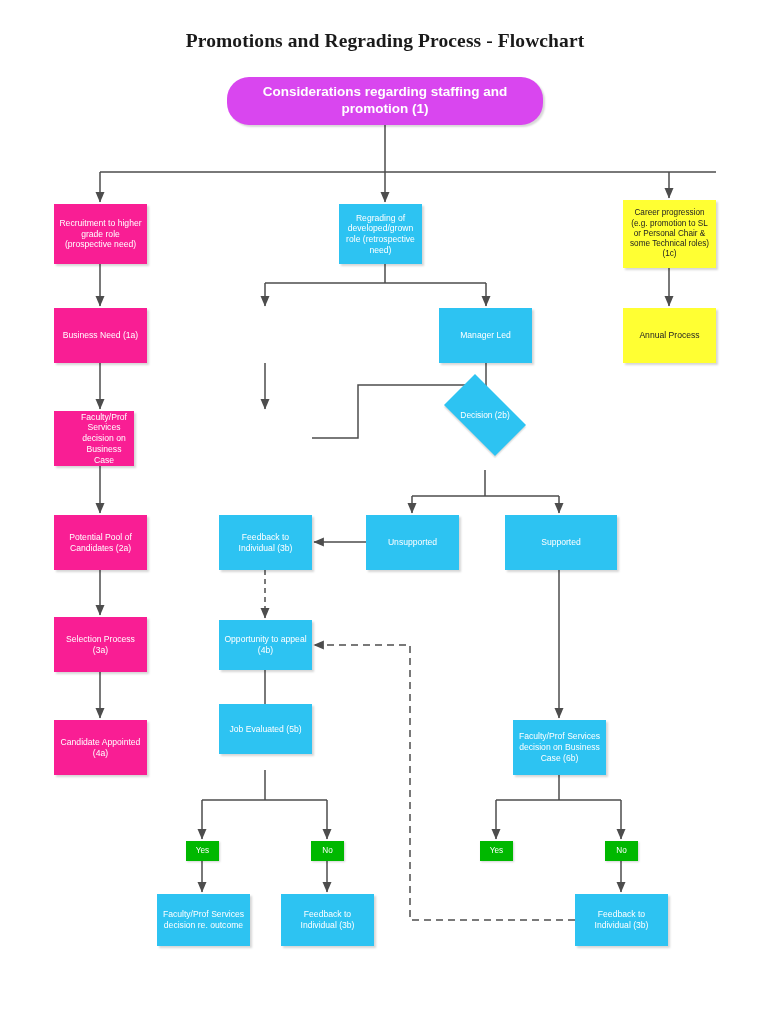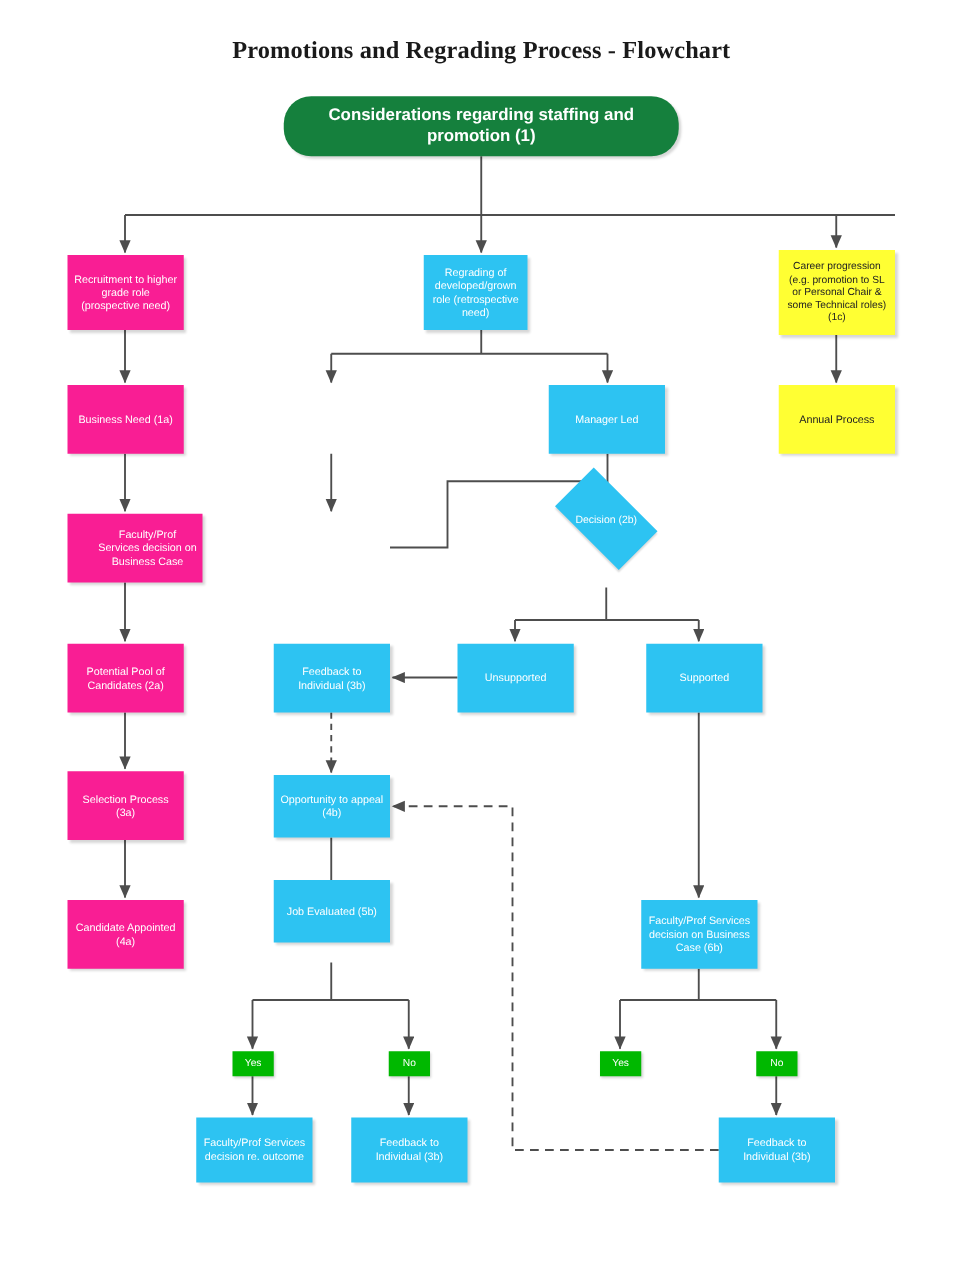--- a/index.html
+++ b/index.html
@@ -17,21 +17,21 @@
 
   .node{
     position:absolute;box-sizing:border-box;
     display:flex;align-items:center;justify-content:center;
     text-align:center;line-height:1.25;
     padding:2px 4px;
     box-shadow:2px 2px 2px rgba(0,0,0,0.16);
   }
   .node span{display:block;width:100%;}
 
-  .n-purple{background:#15803d;color:#ffffff;font-weight:bold;font-size:13.5px;border-radius:22px;}
+  .n-purple{background:#d946ef;color:#ffffff;font-weight:bold;font-size:13.5px;border-radius:22px;}
   .n-pink{background:#f91e94;color:#ffffff;font-size:8.6px;}
   .n-cyan{background:#2dc3f2;color:#ffffff;font-size:8.6px;}
   .n-yellow{background:#ffff33;color:#222222;font-size:8.6px;}
   .n-green{background:#00b800;color:#ffffff;font-size:8.2px;
            box-shadow:1px 1px 2px rgba(0,0,0,0.18);}
 
   .diamond{
     position:absolute;box-sizing:border-box;
     display:flex;align-items:center;justify-content:center;
   }
@@ -142,21 +142,21 @@
 
 
   <div class="node n-cyan" style="left:439px;top:308px;width:93px;height:55px;">
     <span>Manager Led</span>
   </div>
 
   <div class="node n-yellow" style="left:623px;top:308px;width:93px;height:55px;">
     <span>Annual Process</span>
   </div>
 
-  <div class="node n-pink" style="left:54px;top:411px;width:108px;height:55px;padding-left:24px;">
+  <div class="node n-pink" style="left:54px;top:411px;width:80px;height:55px;padding-left:24px;">
     <span>Faculty/Prof Services decision on Business Case</span>
   </div>
 
 
   <div class="diamond" style="left:434px;top:384px;width:102px;height:62px;">
     <div class="dshape"></div>
     <span>Decision (2b)</span>
   </div>
 
   <div class="node n-pink" style="left:54px;top:515px;width:93px;height:55px;">
@@ -164,21 +164,21 @@
   </div>
 
   <div class="node n-cyan" style="left:219px;top:515px;width:93px;height:55px;">
     <span>Feedback to Individual (3b)</span>
   </div>
 
   <div class="node n-cyan" style="left:366px;top:515px;width:93px;height:55px;">
     <span>Unsupported</span>
   </div>
 
-  <div class="node n-cyan" style="left:517px;top:515px;width:93px;height:55px;">
+  <div class="node n-cyan" style="left:505px;top:515px;width:112px;height:55px;">
     <span>Supported</span>
   </div>
 
   <div class="node n-pink" style="left:54px;top:617px;width:93px;height:55px;">
     <span>Selection Process (3a)</span>
   </div>
 
   <div class="node n-cyan" style="left:219px;top:620px;width:93px;height:50px;">
     <span>Opportunity to appeal (4b)</span>
   </div>

